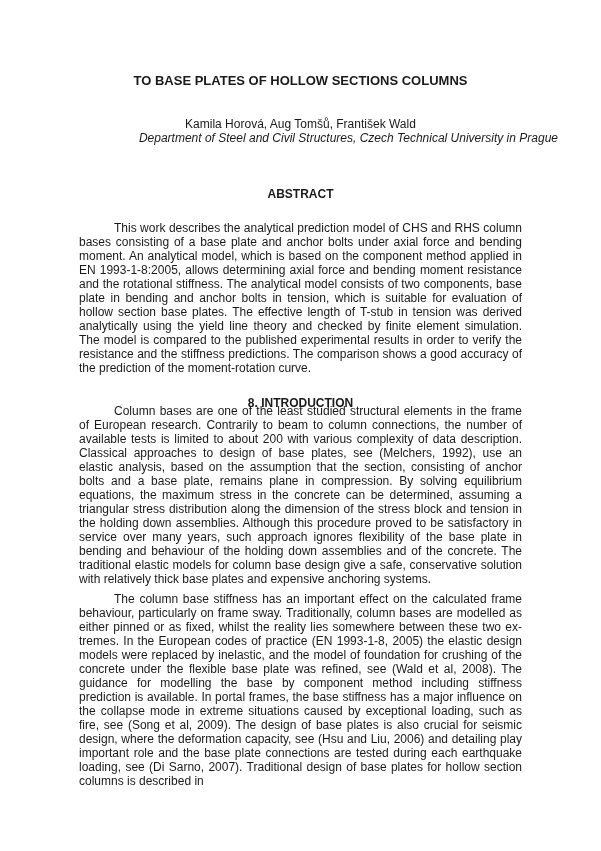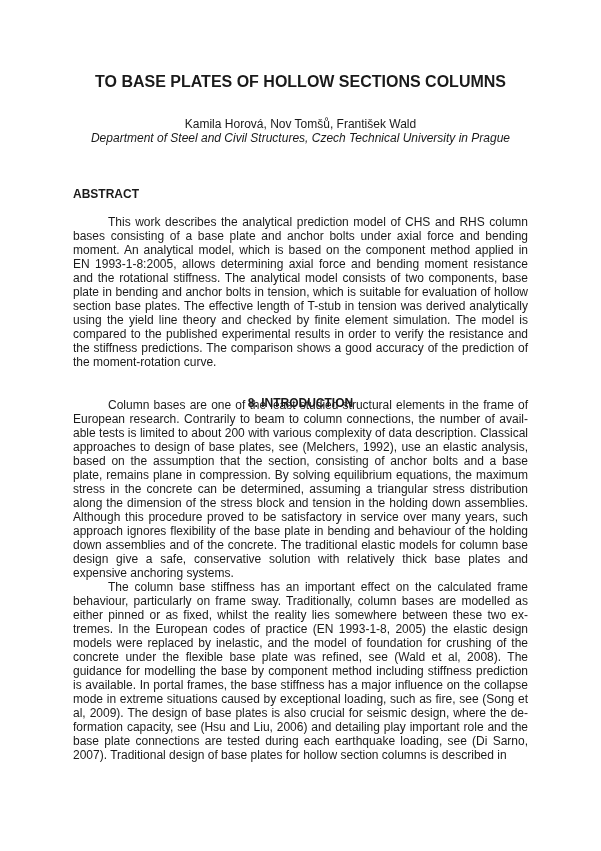--- a/index.html
+++ b/index.html
@@ -1,35 +1,35 @@
 <!DOCTYPE html>
 <html><head>
 <meta charset="utf-8">
 <style>
   html, body { margin: 0; padding: 0; background: #ffffff; }
   body { width: 601px; height: 851px; position: relative; overflow: hidden; color: #1a1a1a; }
   .page { position: absolute; left: 73px; top: 0; width: 455px; font-family: "Liberation Sans", sans-serif; font-size: 12px; }
-  .title { position: absolute; top: 73px; left: 0; width: 455px; text-align: center; font-weight: bold; font-size: 16px; letter-spacing: 0px; }
+  .title { position: absolute; top: 73px; left: 0; width: 455px; text-align: center; font-weight: bold; font-size: 13px; letter-spacing: 0px; }
   .authors { position: absolute; top: 117px; left: -30px; width: 515px; text-align: center; line-height: 14px; }
-  .authors .dept, .authors .emails { font-style: italic; }
-  .abstract-head { position: absolute; top: 187px; left: 0; width: 455px; font-weight: bold; }
-  .para { text-align: justify; line-height: 14px; margin: 0; }
+  .authors .dept, .authors .emails { font-style: italic; text-align: right; }
+  .abstract-head { position: absolute; top: 187px; left: 0; width: 455px; text-align: center; font-weight: bold; }
+  .para { text-align: justify; line-height: 14px; margin: 6px; }
   .para .indent { display: inline-block; width: 35px; }
   .abstract-body { position: absolute; top: 215px; left: 0; width: 455px; }
   .intro-head { position: absolute; top: 396px; left: 0; width: 455px; text-align: center; font-weight: bold; }
   .intro-body { position: absolute; top: 398px; left: 0; width: 455px; }
 </style>
 </head>
 <body>
 
 <div class="page">
   <div class="title">TO BASE PLATES OF HOLLOW SECTIONS COLUMNS</div>
 
   <div class="authors">
-    <div>Kamila Horová, Nov Tomšů, František Wald</div>
+    <div>Kamila Horová, Aug Tomšů, František Wald</div>
     <div class="dept">Department of Steel and Civil Structures, Czech Technical University in Prague</div>
   </div>
 
   <div class="abstract-head">ABSTRACT</div>
 
   <div class="abstract-body">
     <p class="para"><span class="indent"></span><span>This work describes the analytical prediction model of CHS and RHS column bases consisting of a base plate and anchor bolts under axial force and bending moment.  An analytical model, which is based on the component method applied in EN 1993-1-8:2005, allows determining axial force and bending moment resistance and the rotational stiffness.  The analytical model consists of two components, base plate in bending and anchor bolts in tension, which is suitable for evaluation of hollow section base plates.  The effective length of T-stub in tension was derived analytical­ly using the yield line theory and checked by finite element simulation.  The model is compared to the published experimental results in order to verify the resistance and the stiffness predictions.  The comparison shows a good accuracy of the prediction of the moment-rotation curve.</span></p>
   </div>
 
   <div class="intro-head">8.   INTRODUCTION</div>

